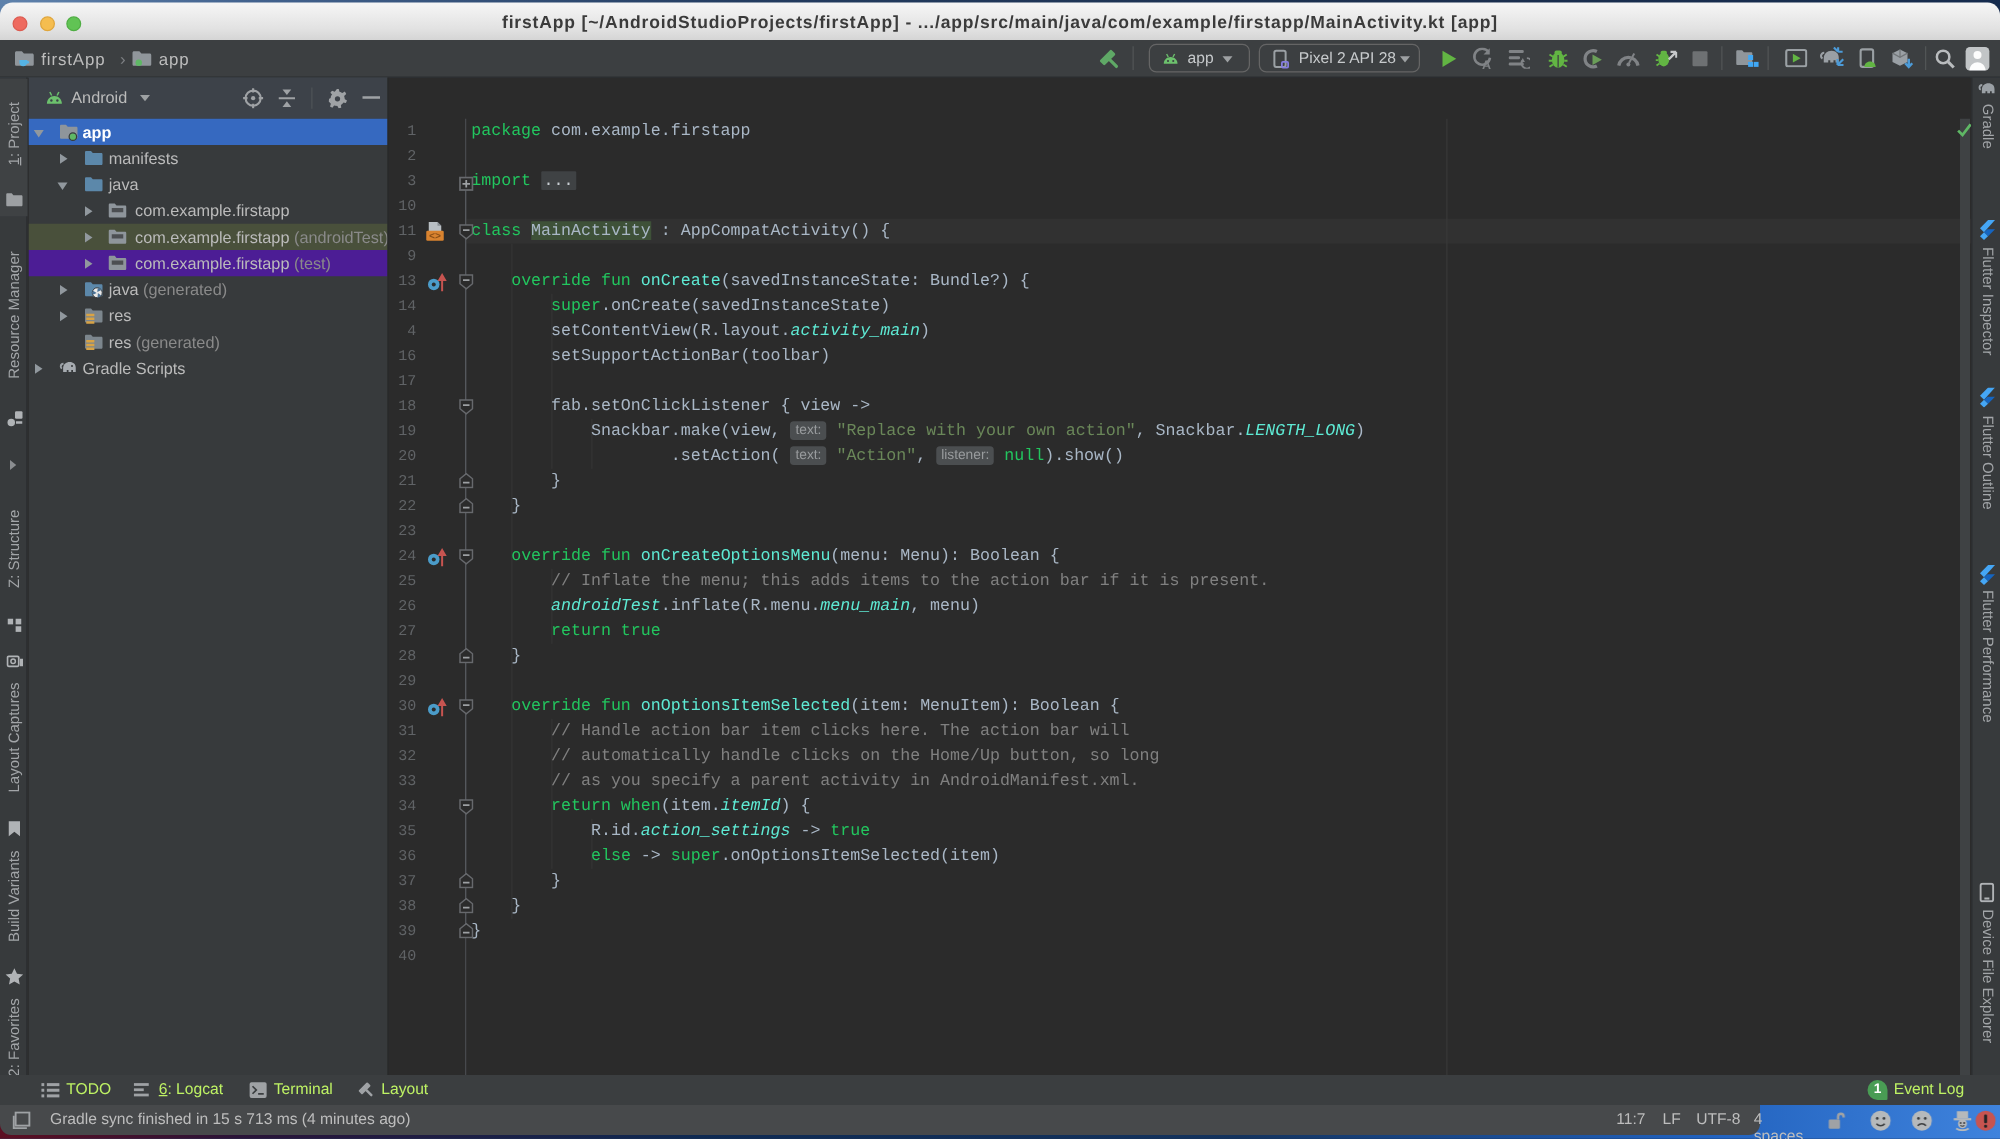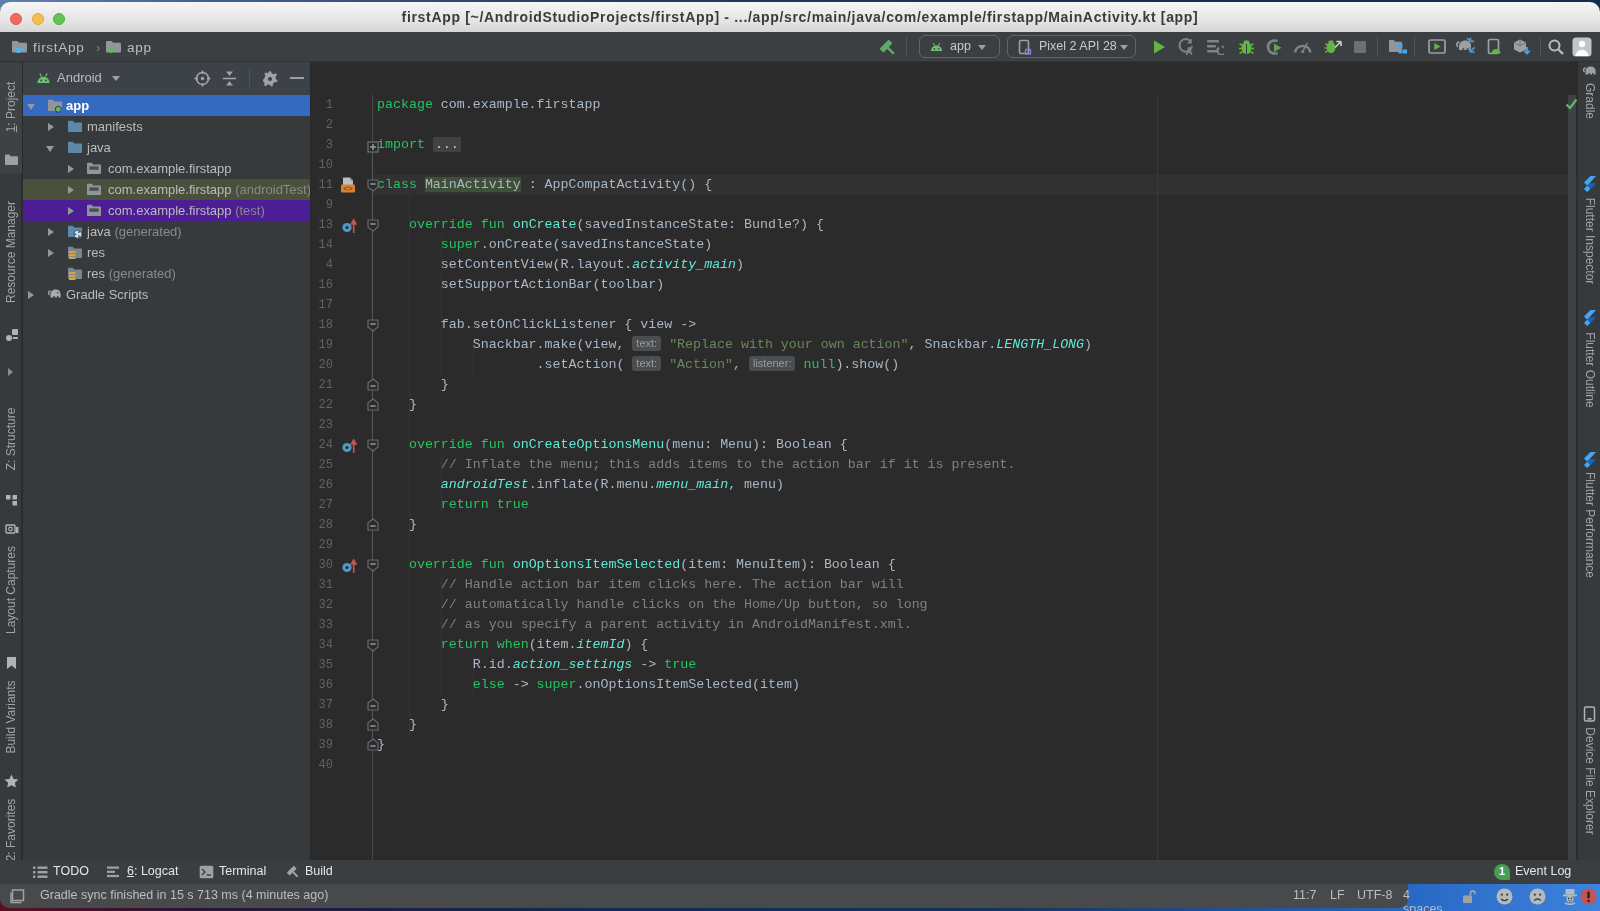--- a/index.html
+++ b/index.html
@@ -61,21 +61,21 @@
   .st { color:#6a8759; }
   .cm { color:#808080; }
   .pp { color:#5eead4; font-style:italic; }
   .chip { display:inline-block; height:15px; line-height:15px; border-radius:3px;
     background:#4b4e50; color:#999c9e; font-family:"Liberation Sans"; font-size:11px;
     padding:0 4px; vertical-align:1px; }
   .fold { background:#3f4244; color:#c8cdd2; border-radius:1px; padding:0 2px; }
   .hlgreen { background:#3e5138; }
   
   #botbar { position:absolute; left:0; top:860px; width:1600px; height:24px; background:#3b3e40; }
-  .bitem { position:absolute; top:4px; font-size:12.5px; color:#e5e5e5; }
+  .bitem { position:absolute; top:4px; font-size:12.5px; color:#bef264; }
   #statusbar { position:absolute; left:0; top:884px; width:1408px; height:24px; background:#47494b;
     border-radius:0 0 9px 9px; }
   .sitem { position:absolute; top:4px; font-size:12.5px; color:#bdbdbd; }
 </style>
 </head>
 <body>
 <div id="wallbot"></div>
 
 <div id="titlebar">
   <div class="tl" style="left:10px;background:#ee6a5f;border:0.5px solid #dd5b50;"></div>
@@ -627,21 +627,21 @@
       <path d="M3 4l3 3-3 3" fill="none" stroke="#3b3e40" stroke-width="1.4"></path>
       <line x1="7.5" y1="10" x2="12" y2="10" stroke="#3b3e40" stroke-width="1.4"></line>
     </svg>
   <div class="bitem" style="left:219px">Terminal</div>
   <svg class="abs" style="left:284px;top:3px" width="18" height="18" viewBox="0 0 18 18">
       <g transform="rotate(-45 9 9)" fill="#9fa2a5">
         <rect x="4" y="5" width="10" height="4.2" rx="0.8"></rect>
         <rect x="8" y="8.5" width="2" height="7.2" rx="0.9"></rect>
       </g>
     </svg>
-  <div class="bitem" style="left:305px">Build</div>
+  <div class="bitem" style="left:305px">Layout</div>
   <div class="abs" style="left:1494px;top:4px;width:16px;height:16px;border-radius:8px 8px 1px 8px;background:#499c54"></div>
   <div class="abs" style="left:1494px;top:5px;width:16px;text-align:center;font-size:11px;font-weight:bold;color:#fff">1</div>
   <div class="bitem" style="left:1515px">Event Log</div>
 </div>
 <div id="statusbar">
   <svg class="abs" style="left:9px;top:5px" width="16" height="15" viewBox="0 0 16 15">
       <rect x="3.5" y="1" width="11" height="10.5" fill="none" stroke="#9fa2a5" stroke-width="1.5"></rect>
       <path d="M2 3.5v10h10.5" fill="none" stroke="#9fa2a5" stroke-width="1.5"></path>
     </svg>
   <div class="sitem" style="left:40px">Gradle sync finished in 15 s 713 ms (4 minutes ago)</div>

